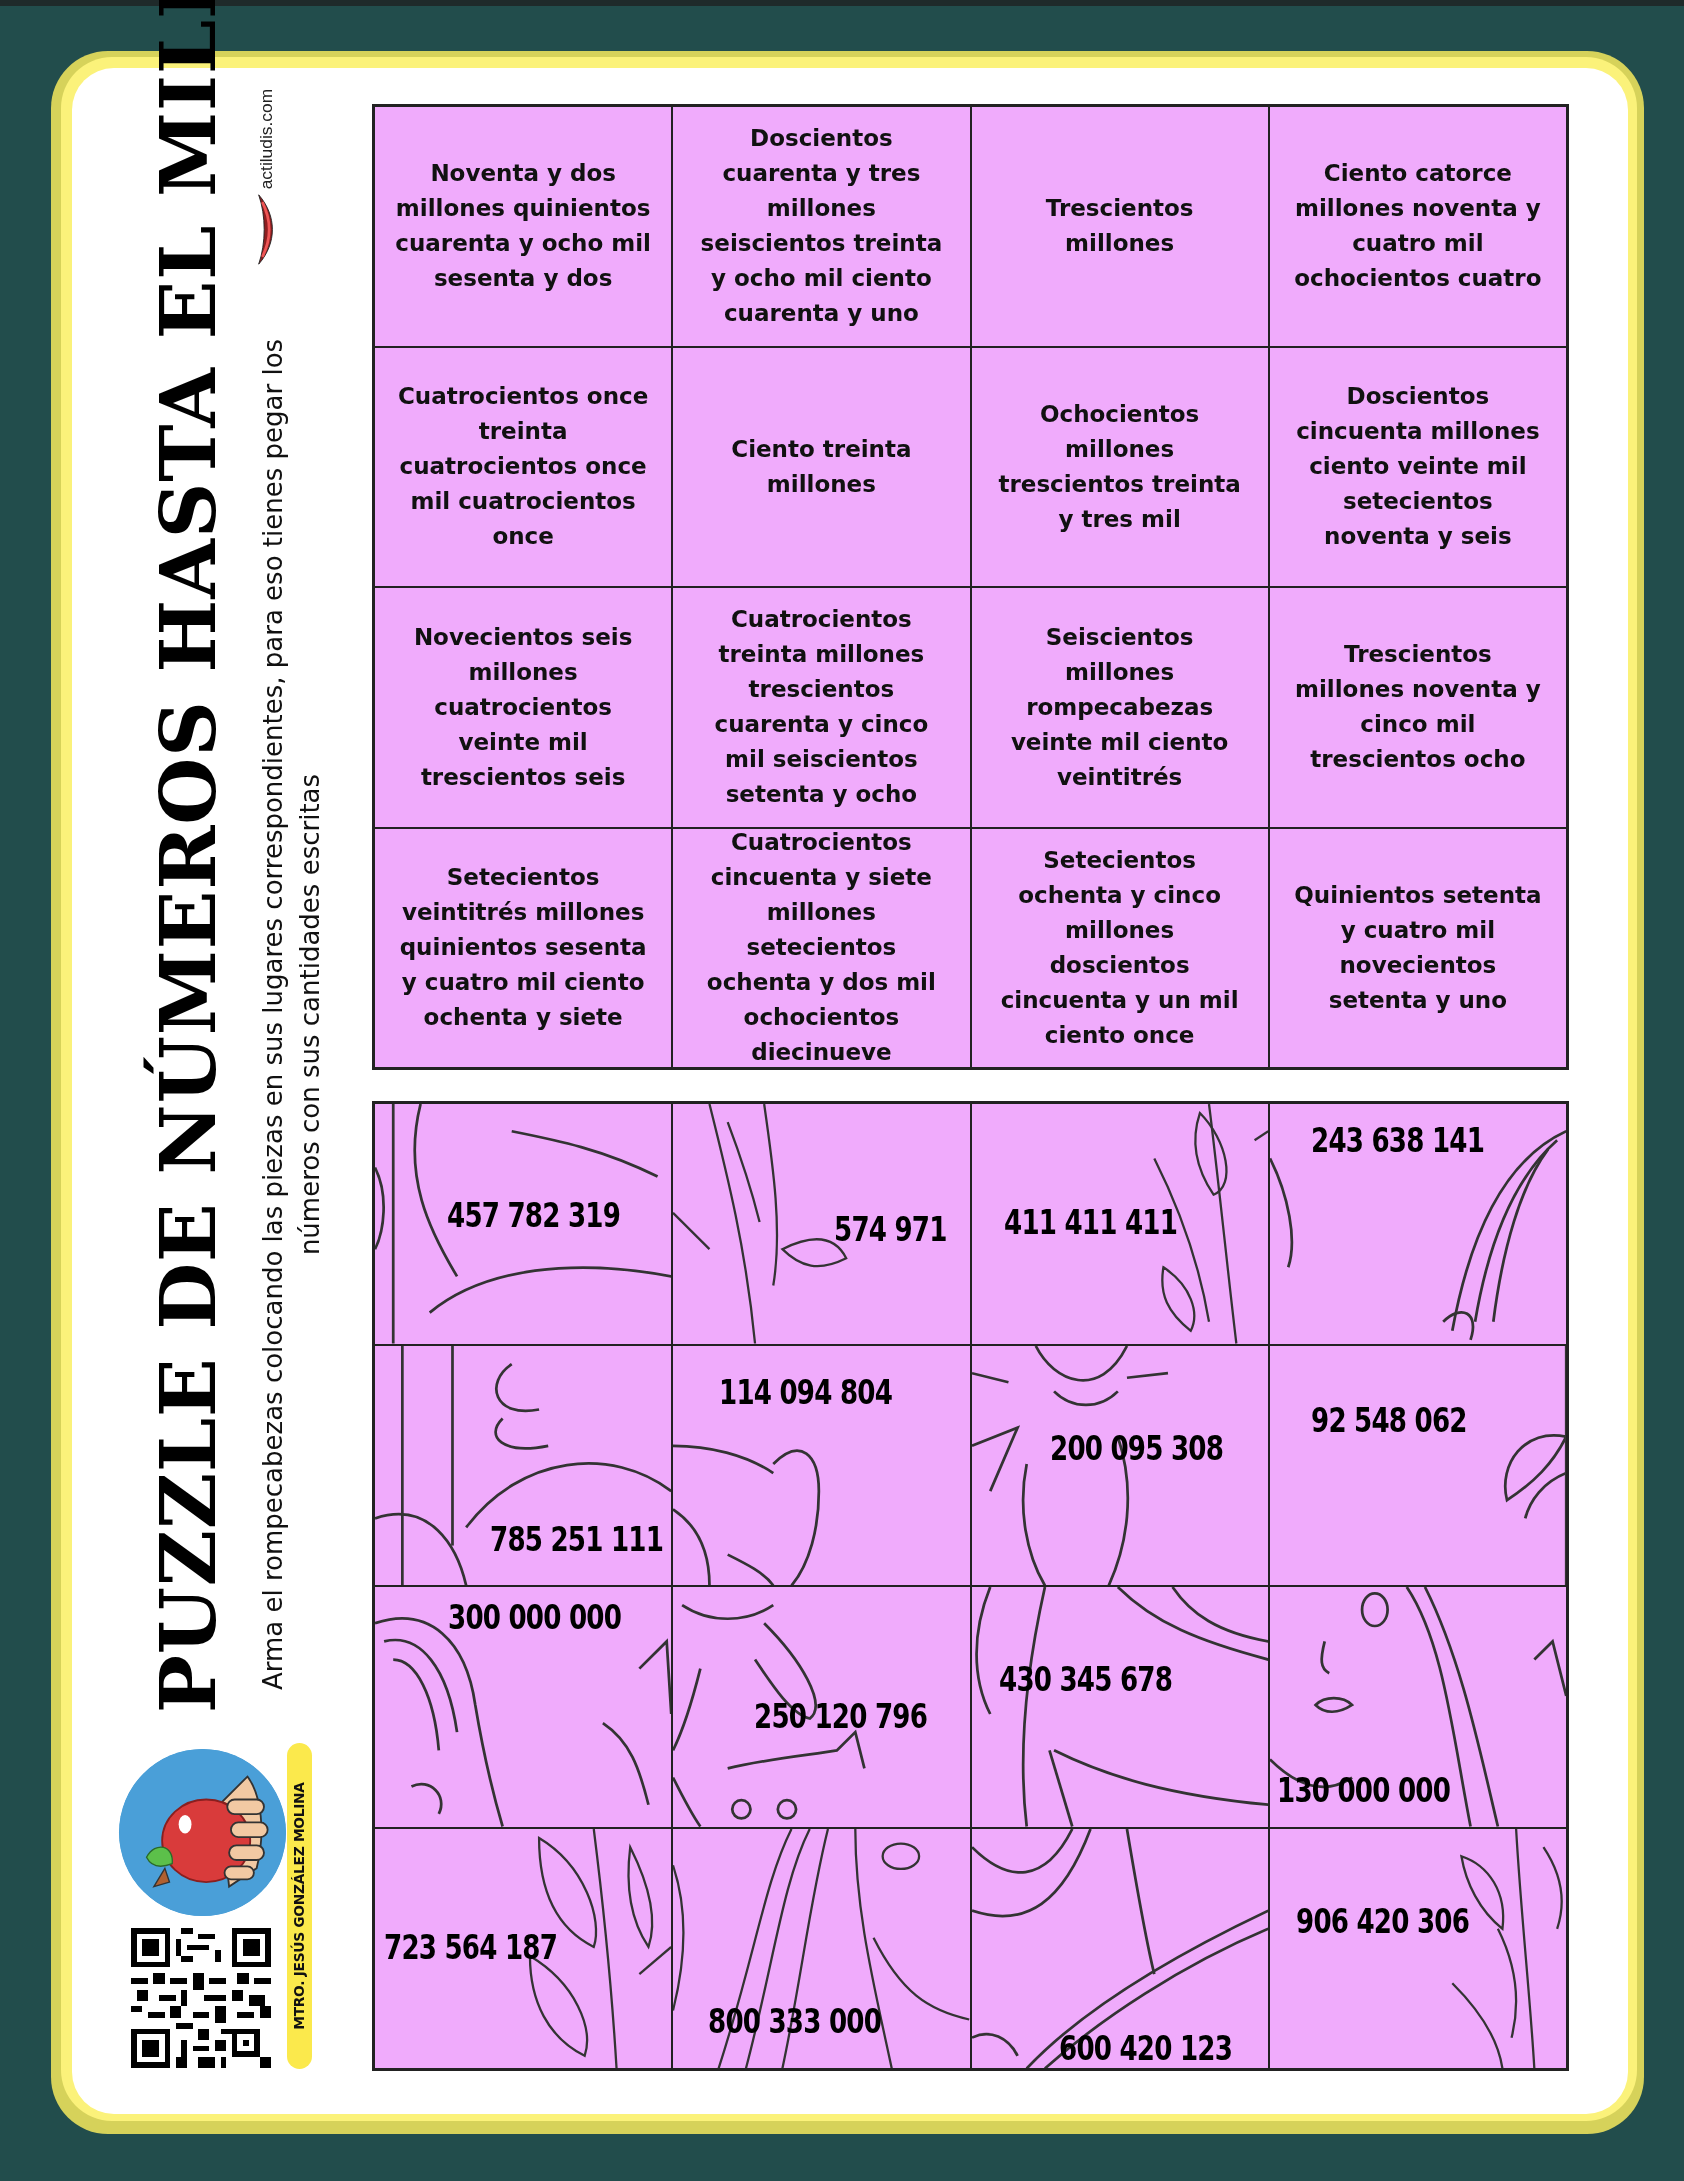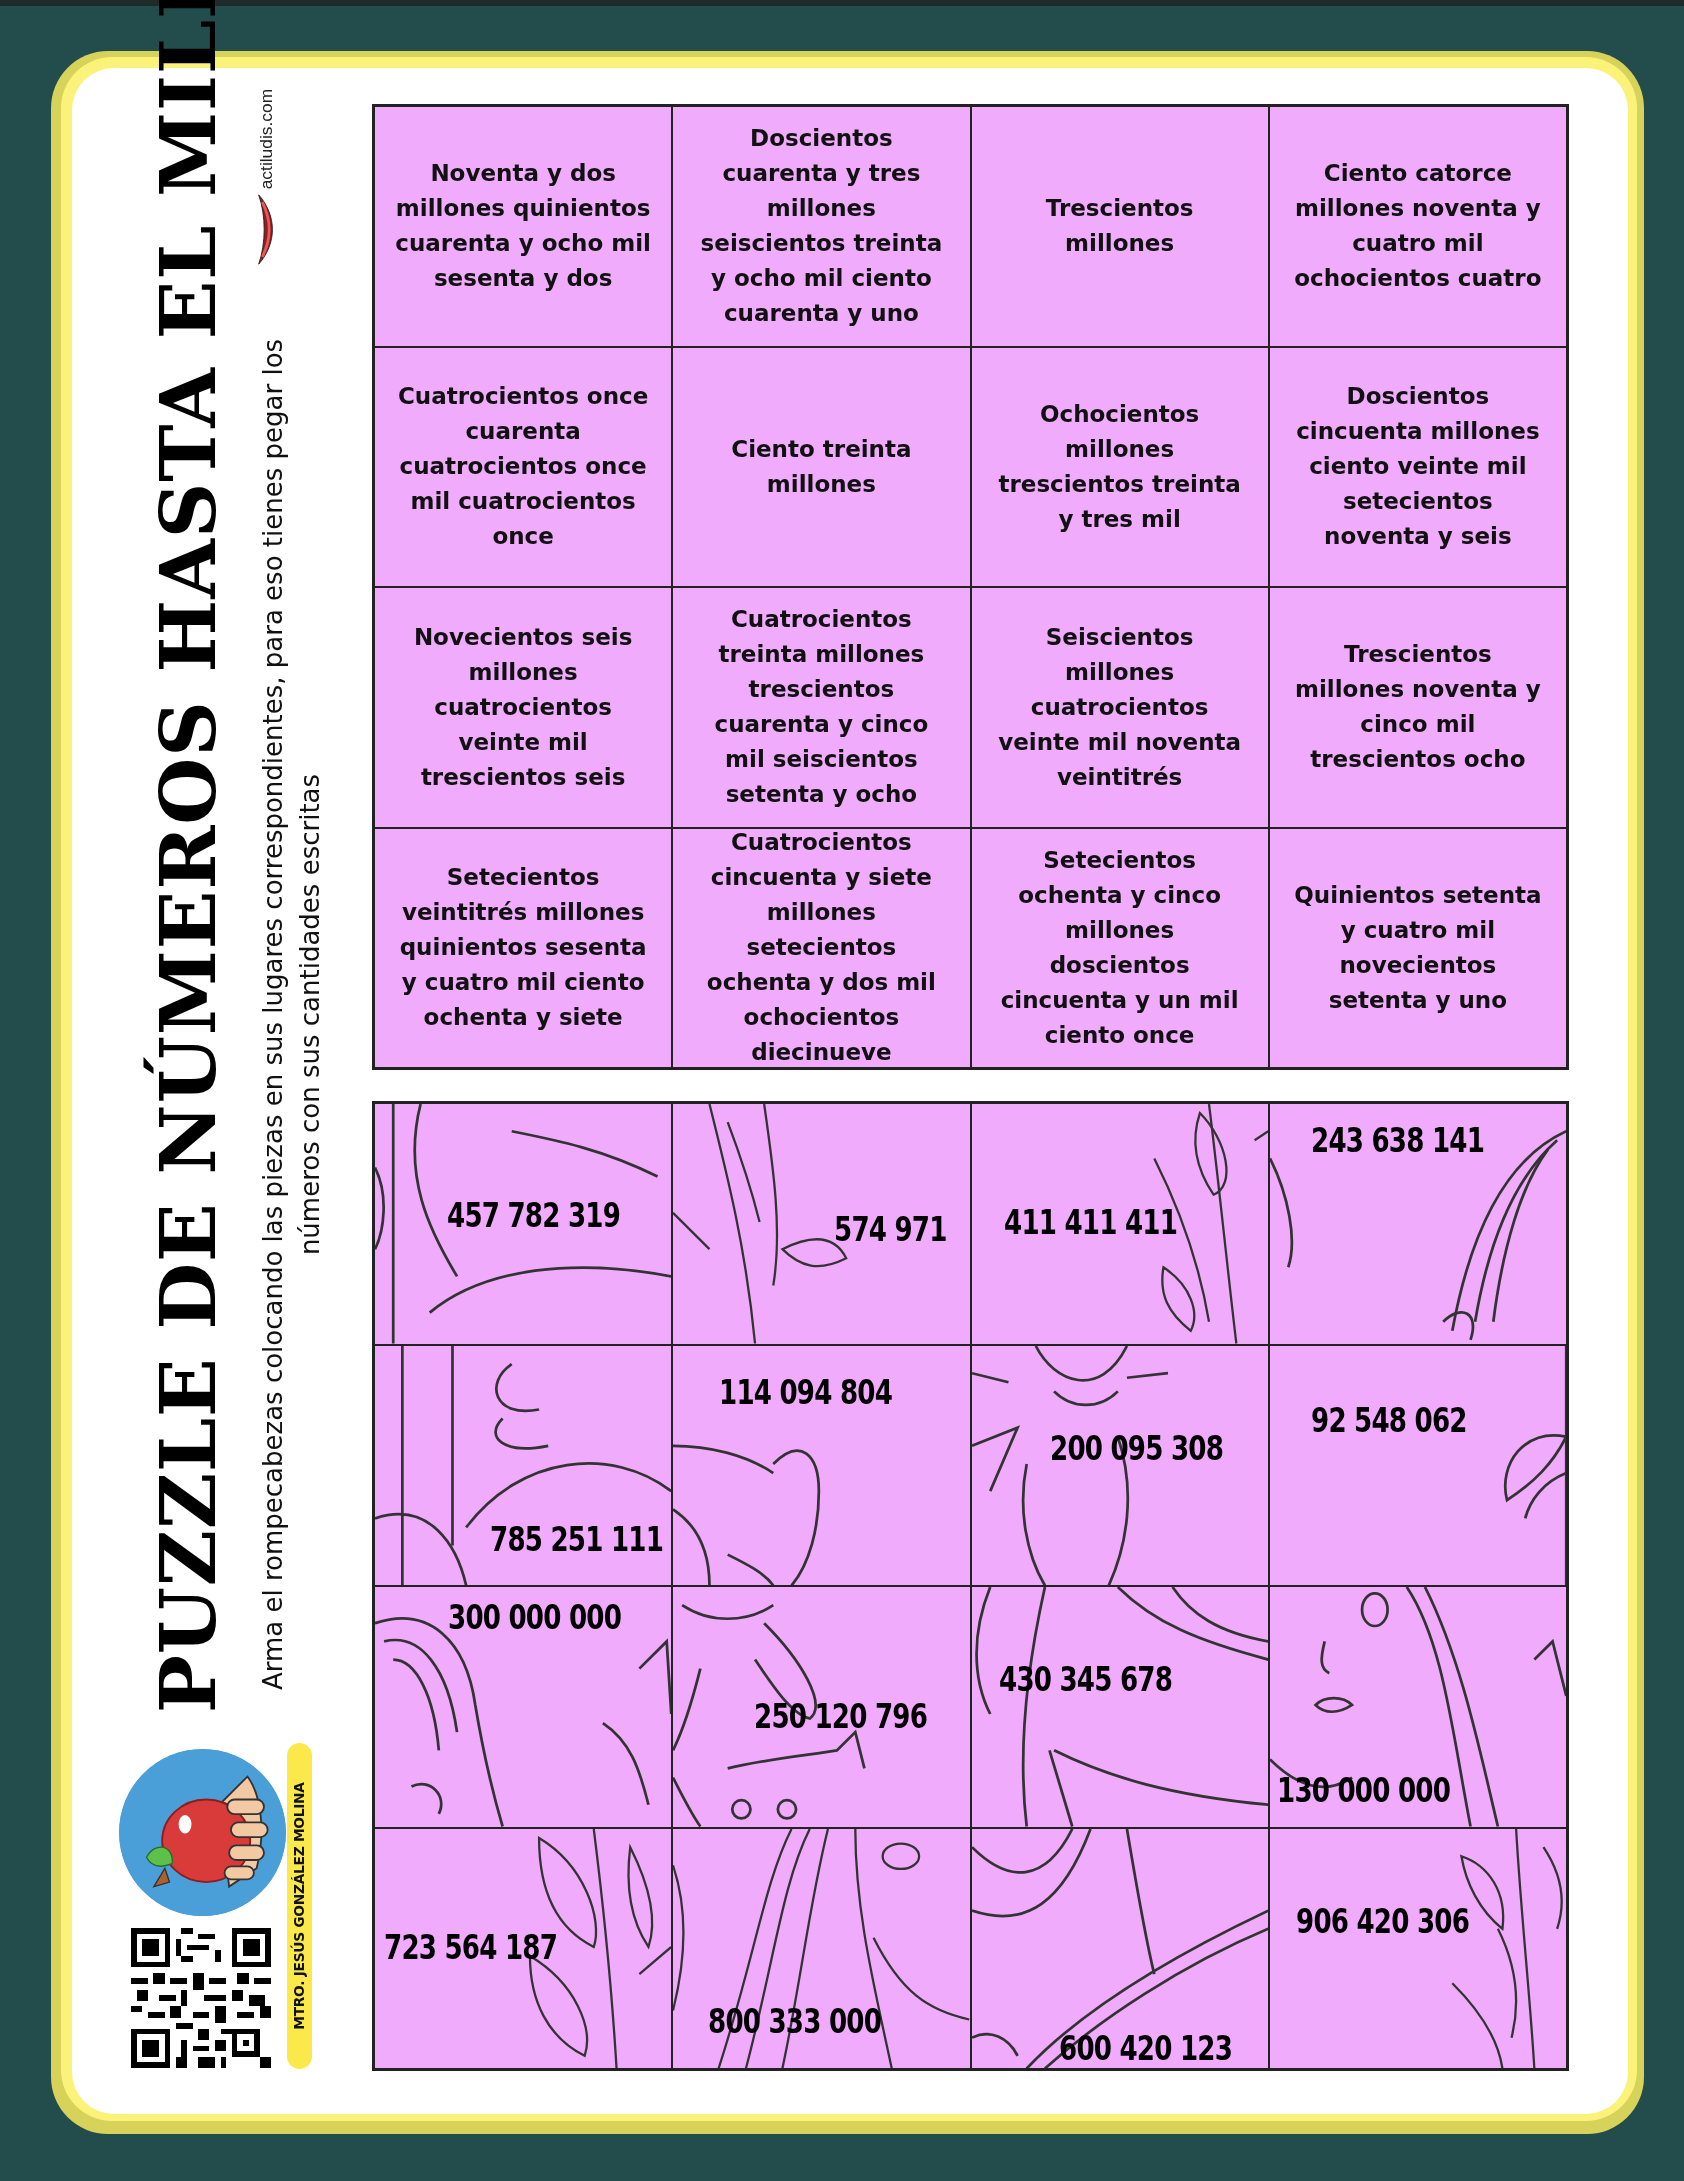--- a/index.html
+++ b/index.html
@@ -173,40 +173,40 @@
       <span class="cell-text">Doscientos cuarenta y tres millones seiscientos treinta y ocho mil ciento cuarenta y uno</span>
     </div>
   <div class="cell">
       <span class="cell-text">Trescientos millones</span>
     </div>
   <div class="cell">
       <span class="cell-text">Ciento catorce millones noventa y cuatro mil ochocientos cuatro</span>
     </div>
 
   <div class="cell">
-      <span class="cell-text">Cuatrocientos once cuarenta cuatrocientos once mil cuatrocientos once</span>
+      <span class="cell-text">Cuatrocientos once treinta cuatrocientos once mil cuatrocientos once</span>
     </div>
   <div class="cell">
       <span class="cell-text">Ciento treinta millones</span>
     </div>
   <div class="cell">
       <span class="cell-text">Ochocientos millones trescientos treinta y tres mil</span>
     </div>
   <div class="cell">
       <span class="cell-text">Doscientos cincuenta millones ciento veinte mil setecientos noventa y seis</span>
     </div>
 
   <div class="cell">
       <span class="cell-text">Novecientos seis millones cuatrocientos veinte mil trescientos seis</span>
     </div>
   <div class="cell">
       <span class="cell-text">Cuatrocientos treinta millones trescientos cuarenta y cinco mil seiscientos setenta y ocho</span>
     </div>
   <div class="cell">
-      <span class="cell-text">Seiscientos millones cuatrocientos veinte mil noventa veintitrés</span>
+      <span class="cell-text">Seiscientos millones rompecabezas veinte mil ciento veintitrés</span>
     </div>
   <div class="cell">
       <span class="cell-text">Trescientos millones noventa y cinco mil trescientos ocho</span>
     </div>
 
   <div class="cell">
       <span class="cell-text">Setecientos veintitrés millones quinientos sesenta y cuatro mil ciento ochenta y siete</span>
     </div>
   <div class="cell">
       <span class="cell-text">Cuatrocientos cincuenta y siete millones setecientos ochenta y dos mil ochocientos diecinueve</span>

